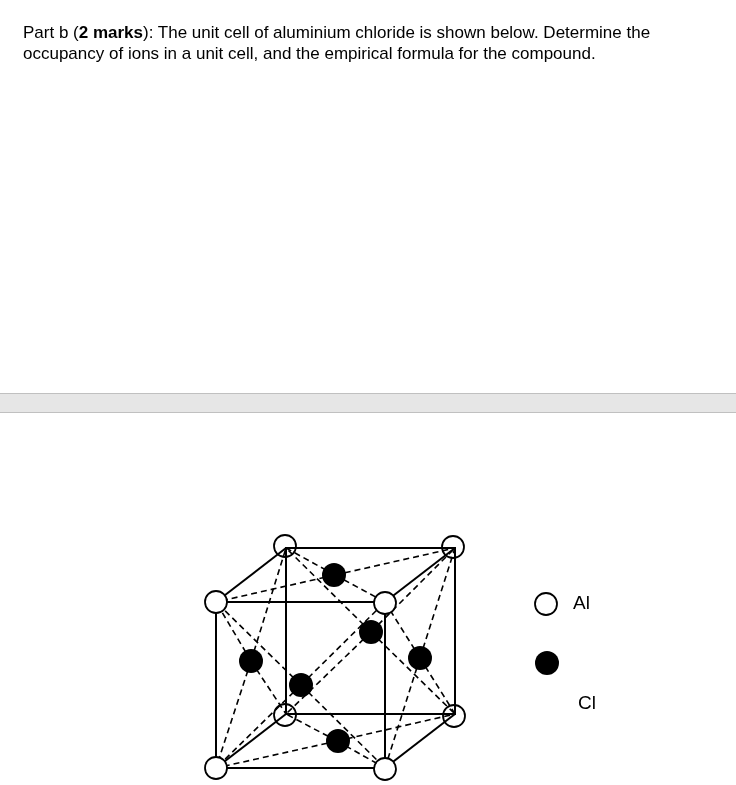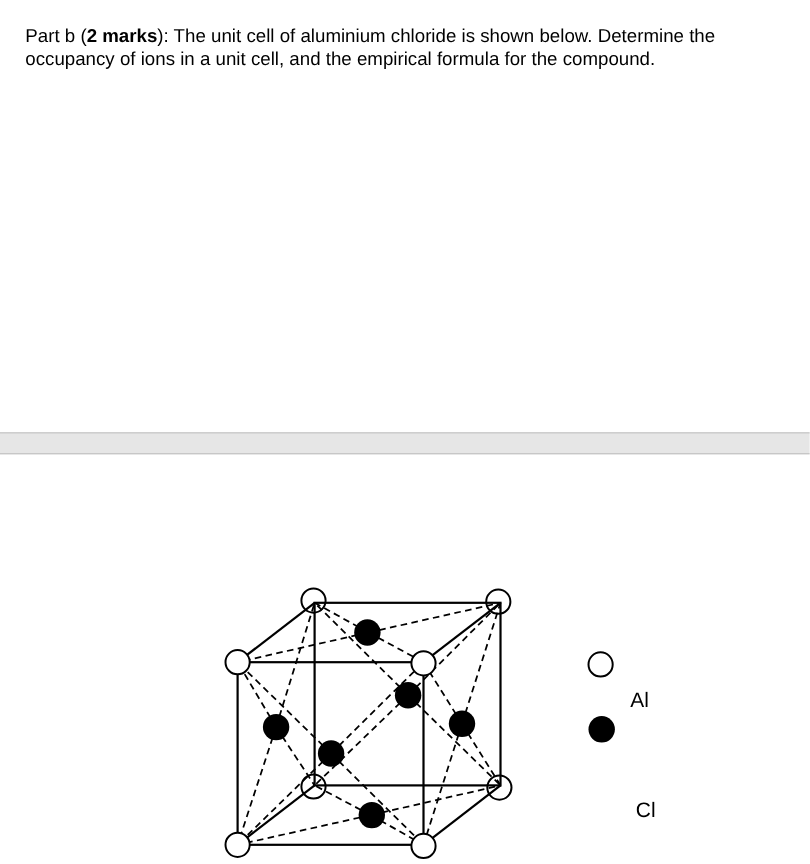--- a/index.html
+++ b/index.html
@@ -4,21 +4,21 @@
 <style>
   html, body { margin:0; padding:0; background:#ffffff; }
   body { width:736px; height:785px; position:relative; overflow:hidden;
          font-family:"Liberation Sans", sans-serif; color:#000; }
   .question { position:absolute; left:23px; top:22px; width:700px;
               font-size:17px; line-height:21px; }
   .question b { font-weight:bold;text-align:center; }
   .divider { position:absolute; left:0; top:393px; width:736px; height:18px;
              background:#e6e6e6; border-top:1px solid #c0c0c0; border-bottom:1px solid #c0c0c0; }
   .figure { position:absolute; left:0; top:0; }
-  .legend-label { position:absolute; font-size:19px;margin-top:35px; }
+  .legend-label { position:absolute; font-size:19px; }
 </style>
 </head>
 <body>
 
 <div class="question"><span>Part b (</span><b>2 marks</b><span>): The unit cell of aluminium chloride is shown below. Determine the occupancy of ions in a unit cell, and the empirical formula for the compound.</span></div>
 
 <div class="divider"></div>
 
 <svg class="figure" width="736" height="785" viewBox="0 0 736 785">
   <g fill="none" stroke="#000" stroke-width="2">

